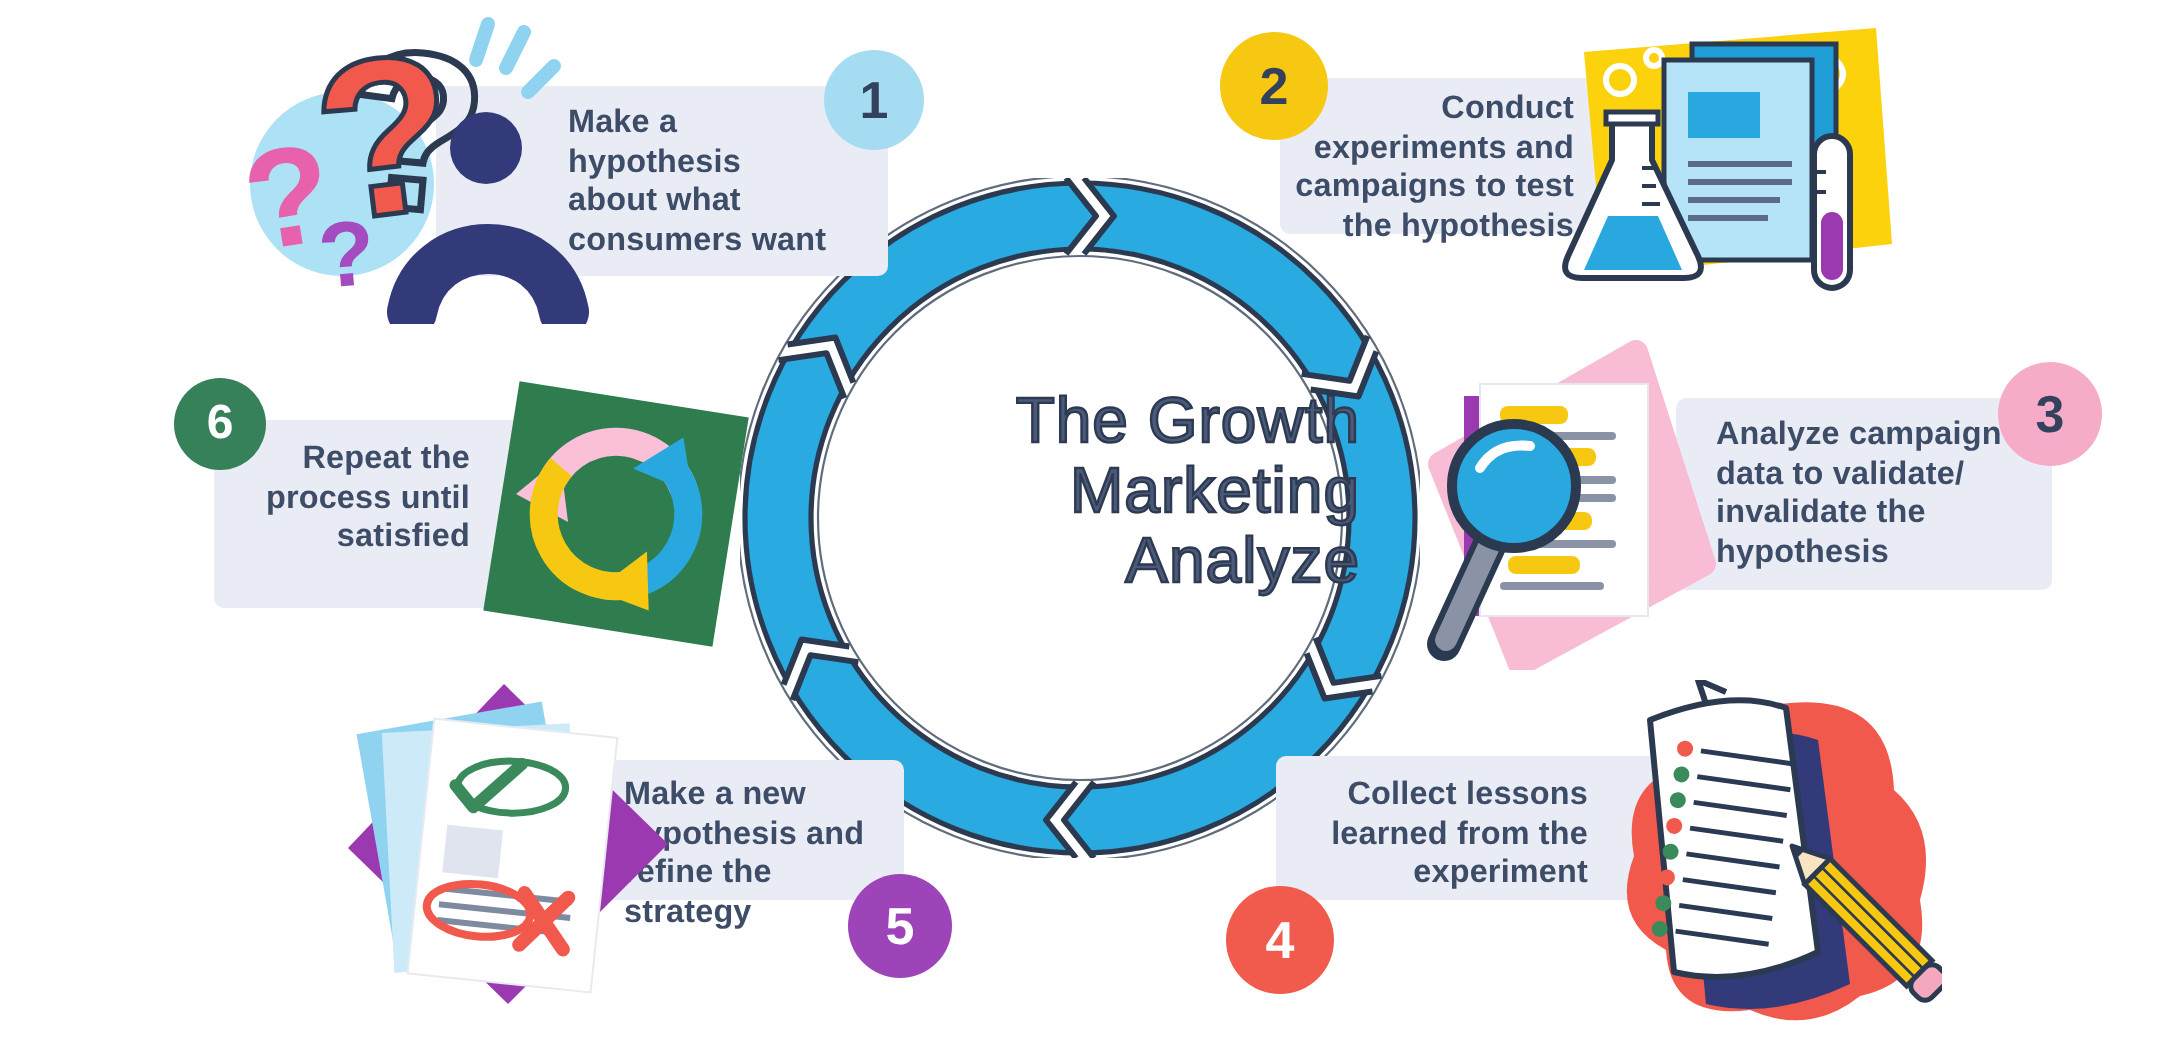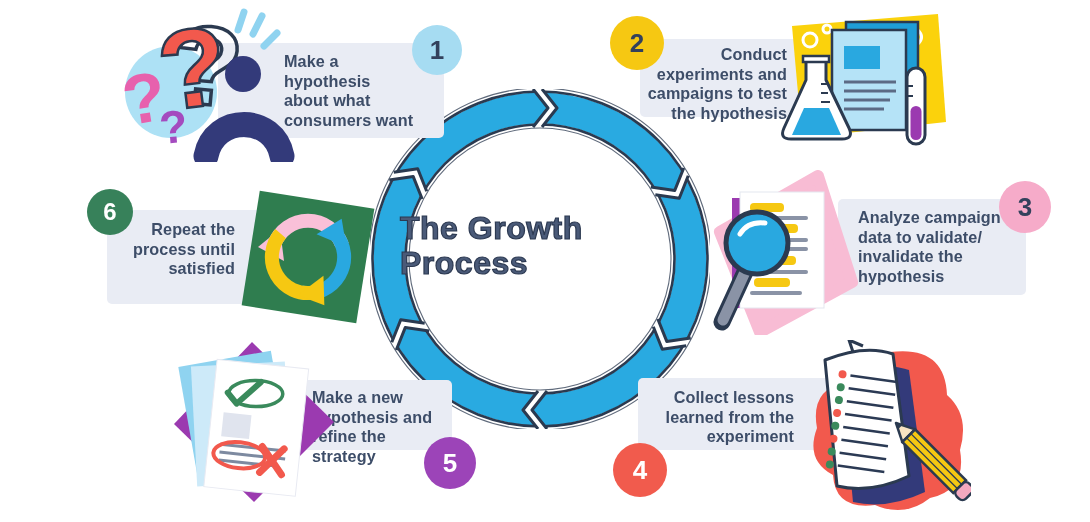--- a/index.html
+++ b/index.html
@@ -1,20 +1,20 @@
 <!DOCTYPE html>
 <html><head>
 <meta charset="utf-8">
 <style>
   html,body{margin:0;padding:0;background:#fff;}
   .canvas{position:relative;width:1090px;height:522px;background:#ffffff;overflow:hidden;
           font-family:"Liberation Sans",sans-serif;}
   .ring-wrap{position:absolute;left:370px;top:89px;width:340px;height:340px;z-index:1;}
-  .title{position:absolute;left:400px;top:211px;width:280px;z-index:2;text-align:left;
-         font-weight:bold;font-size:32px;line-height:35px;letter-spacing:0.5px;
+  .title{position:absolute;left:400px;top:193px;width:280px;z-index:2;text-align:right;
+         font-weight:normal;font-size:32px;line-height:35px;letter-spacing:0.5px;
          color:#4a5a78;-webkit-text-stroke:1.2px #2d3a52;}
   .title span{display:block;}
   .card{position:absolute;background:#e9ecf4;border-radius:5px;z-index:2;}
   .card-text{font-weight:bold;font-size:16.2px;line-height:19.6px;color:#3d4d68;
              white-space:pre;letter-spacing:0.1px;}
   .align-left .card-text{text-align:left;}
   .align-right .card-text{text-align:right;}
   .card1{left:218px;top:43px;width:226px;height:95px;}
   .card1 .card-text{padding:9px 10px 0 66px;}
   .card2{left:640px;top:39px;width:165px;height:78px;}
@@ -83,21 +83,22 @@
       <g transform="rotate(300 170 170)">
         <polygon points="163,0 178,19 163,38 172,38 187,19 172,0" fill="#ffffff"></polygon>
         <polyline points="163,0 178,19 163,38" fill="none" stroke="#2b3a50" stroke-width="3" stroke-linejoin="round"></polyline>
         <polyline points="172,0 187,19 172,38" fill="none" stroke="#2b3a50" stroke-width="3" stroke-linejoin="round"></polyline>
       </g>
     </g>
   </svg>
 
   <div class="title">
     <span>The Growth</span>
-    <span>Process</span>
+    <span>Marketing</span>
+    <span>Analyze</span>
   </div>
 
   <div class="card card1 align-left">
     <div class="card-text">Make a
 hypothesis
 about what
 consumers want</div>
   </div>
   <div class="card card2 align-right">
     <div class="card-text">Conduct

